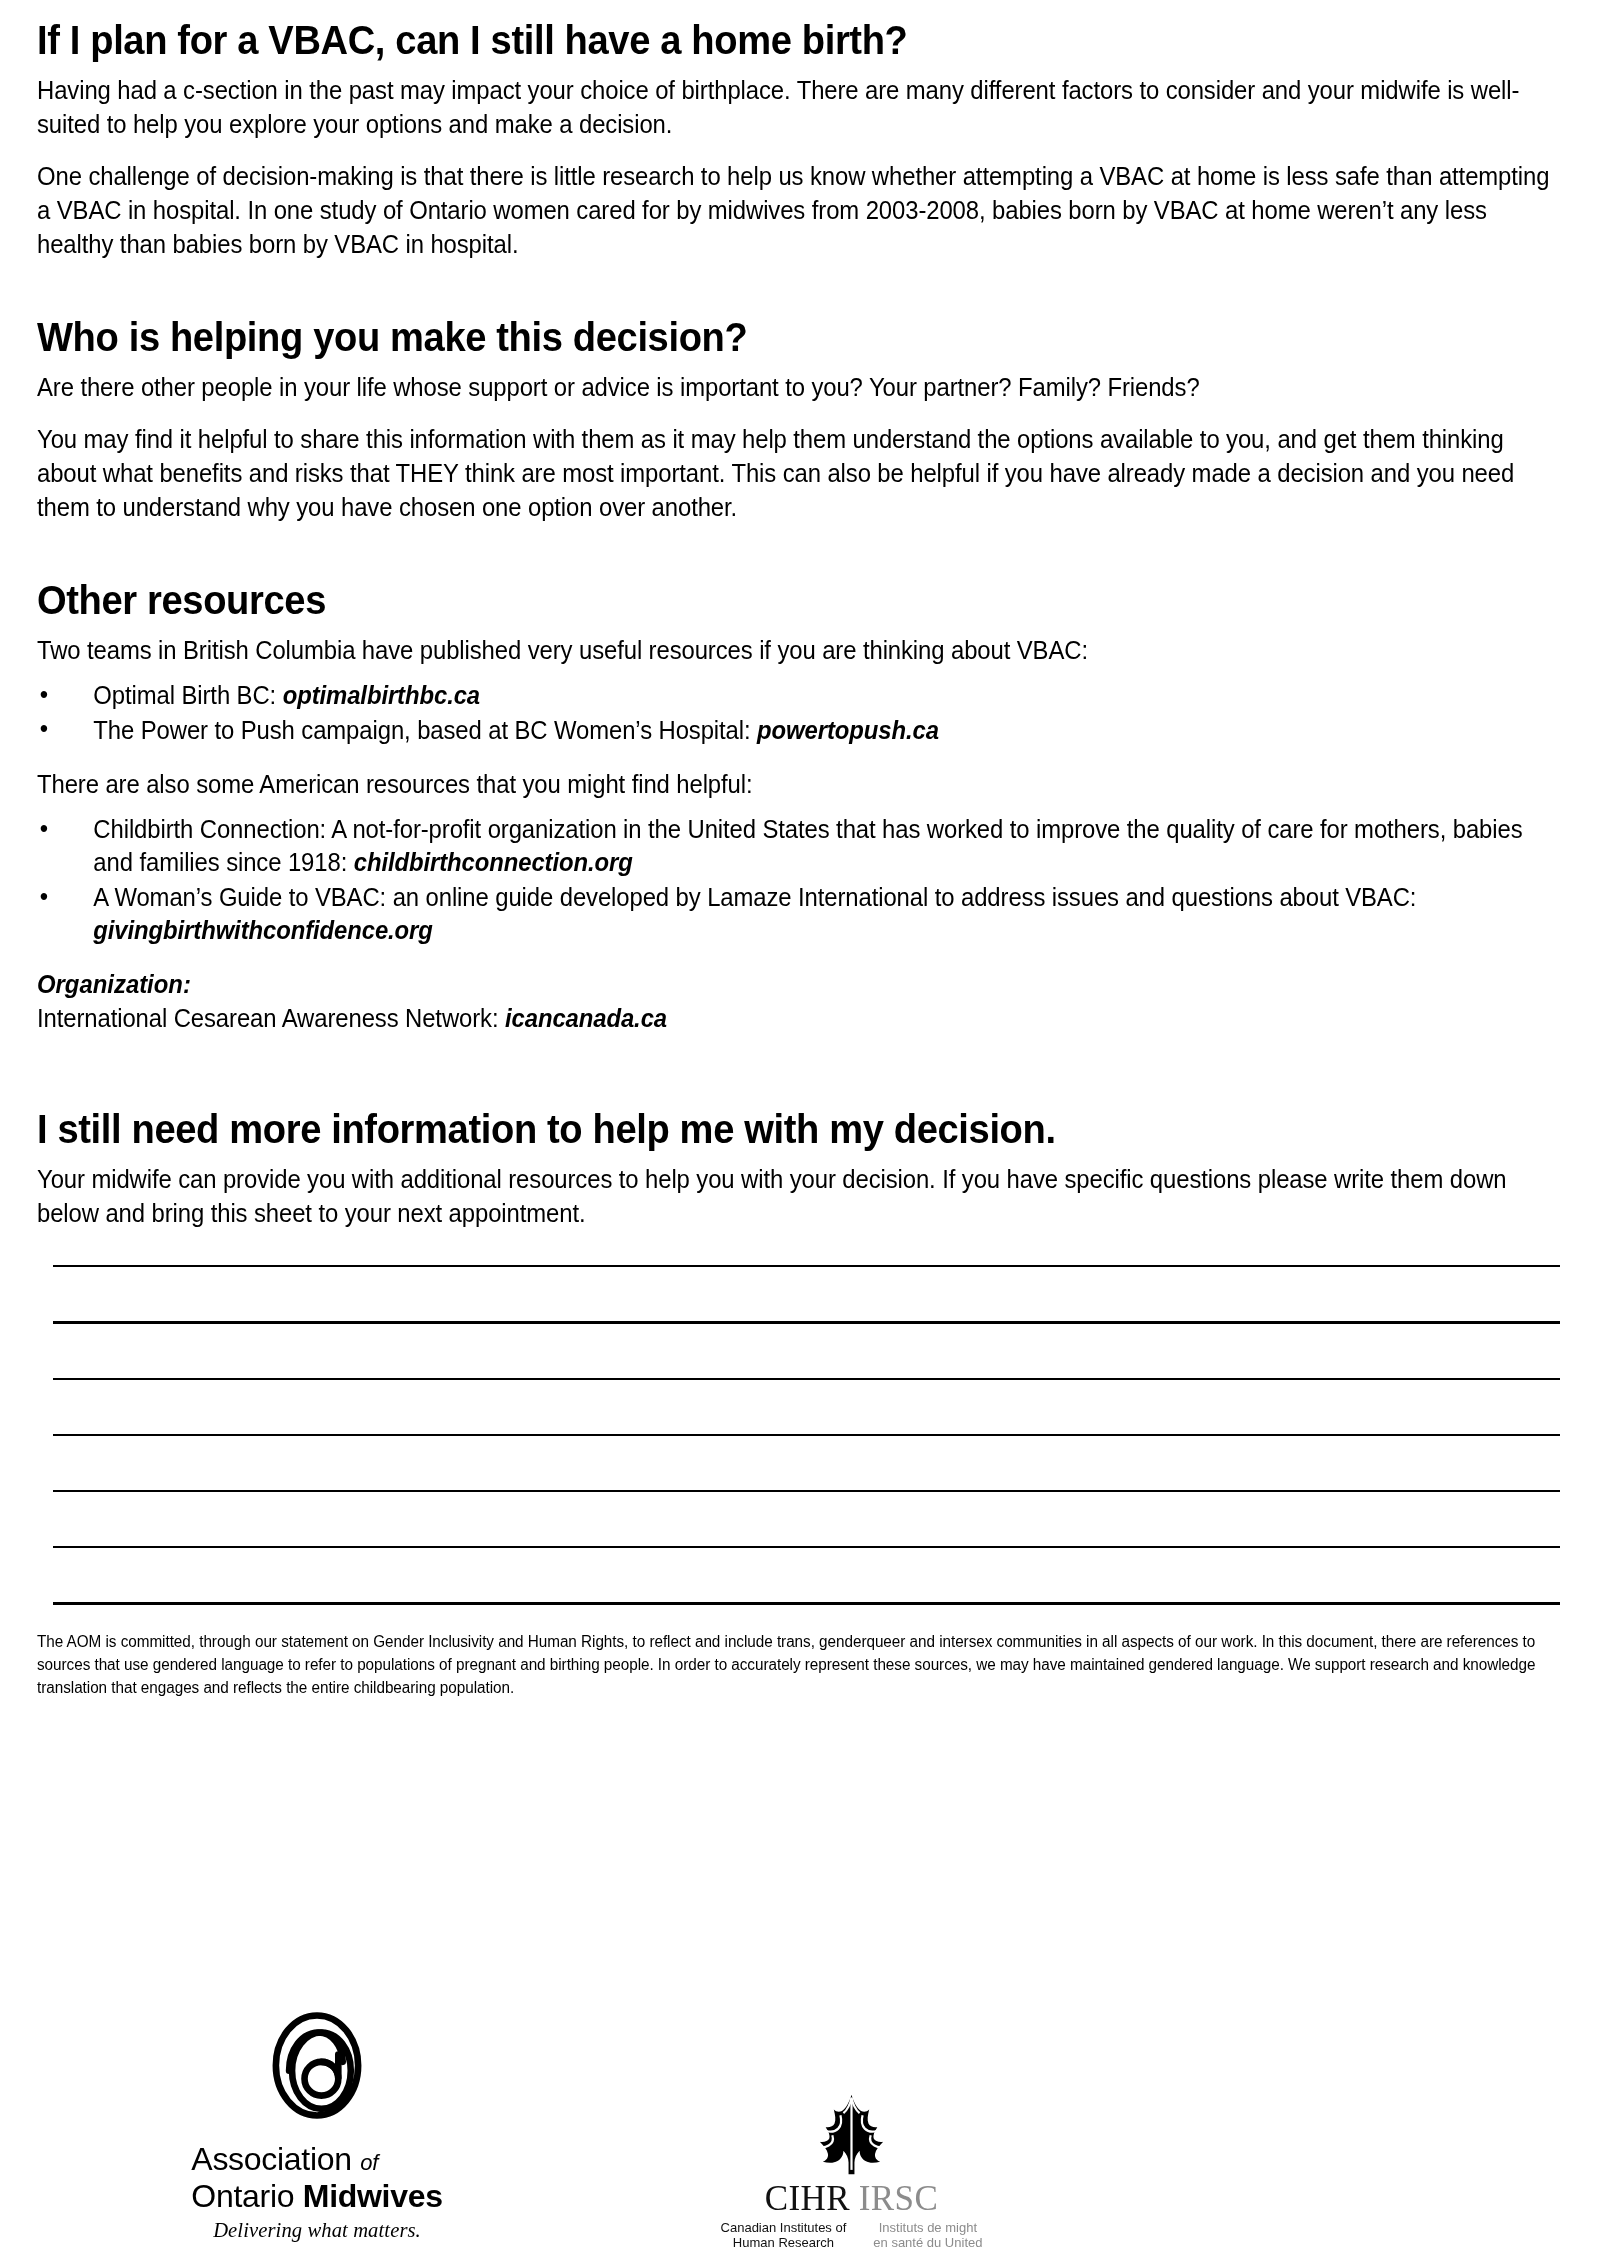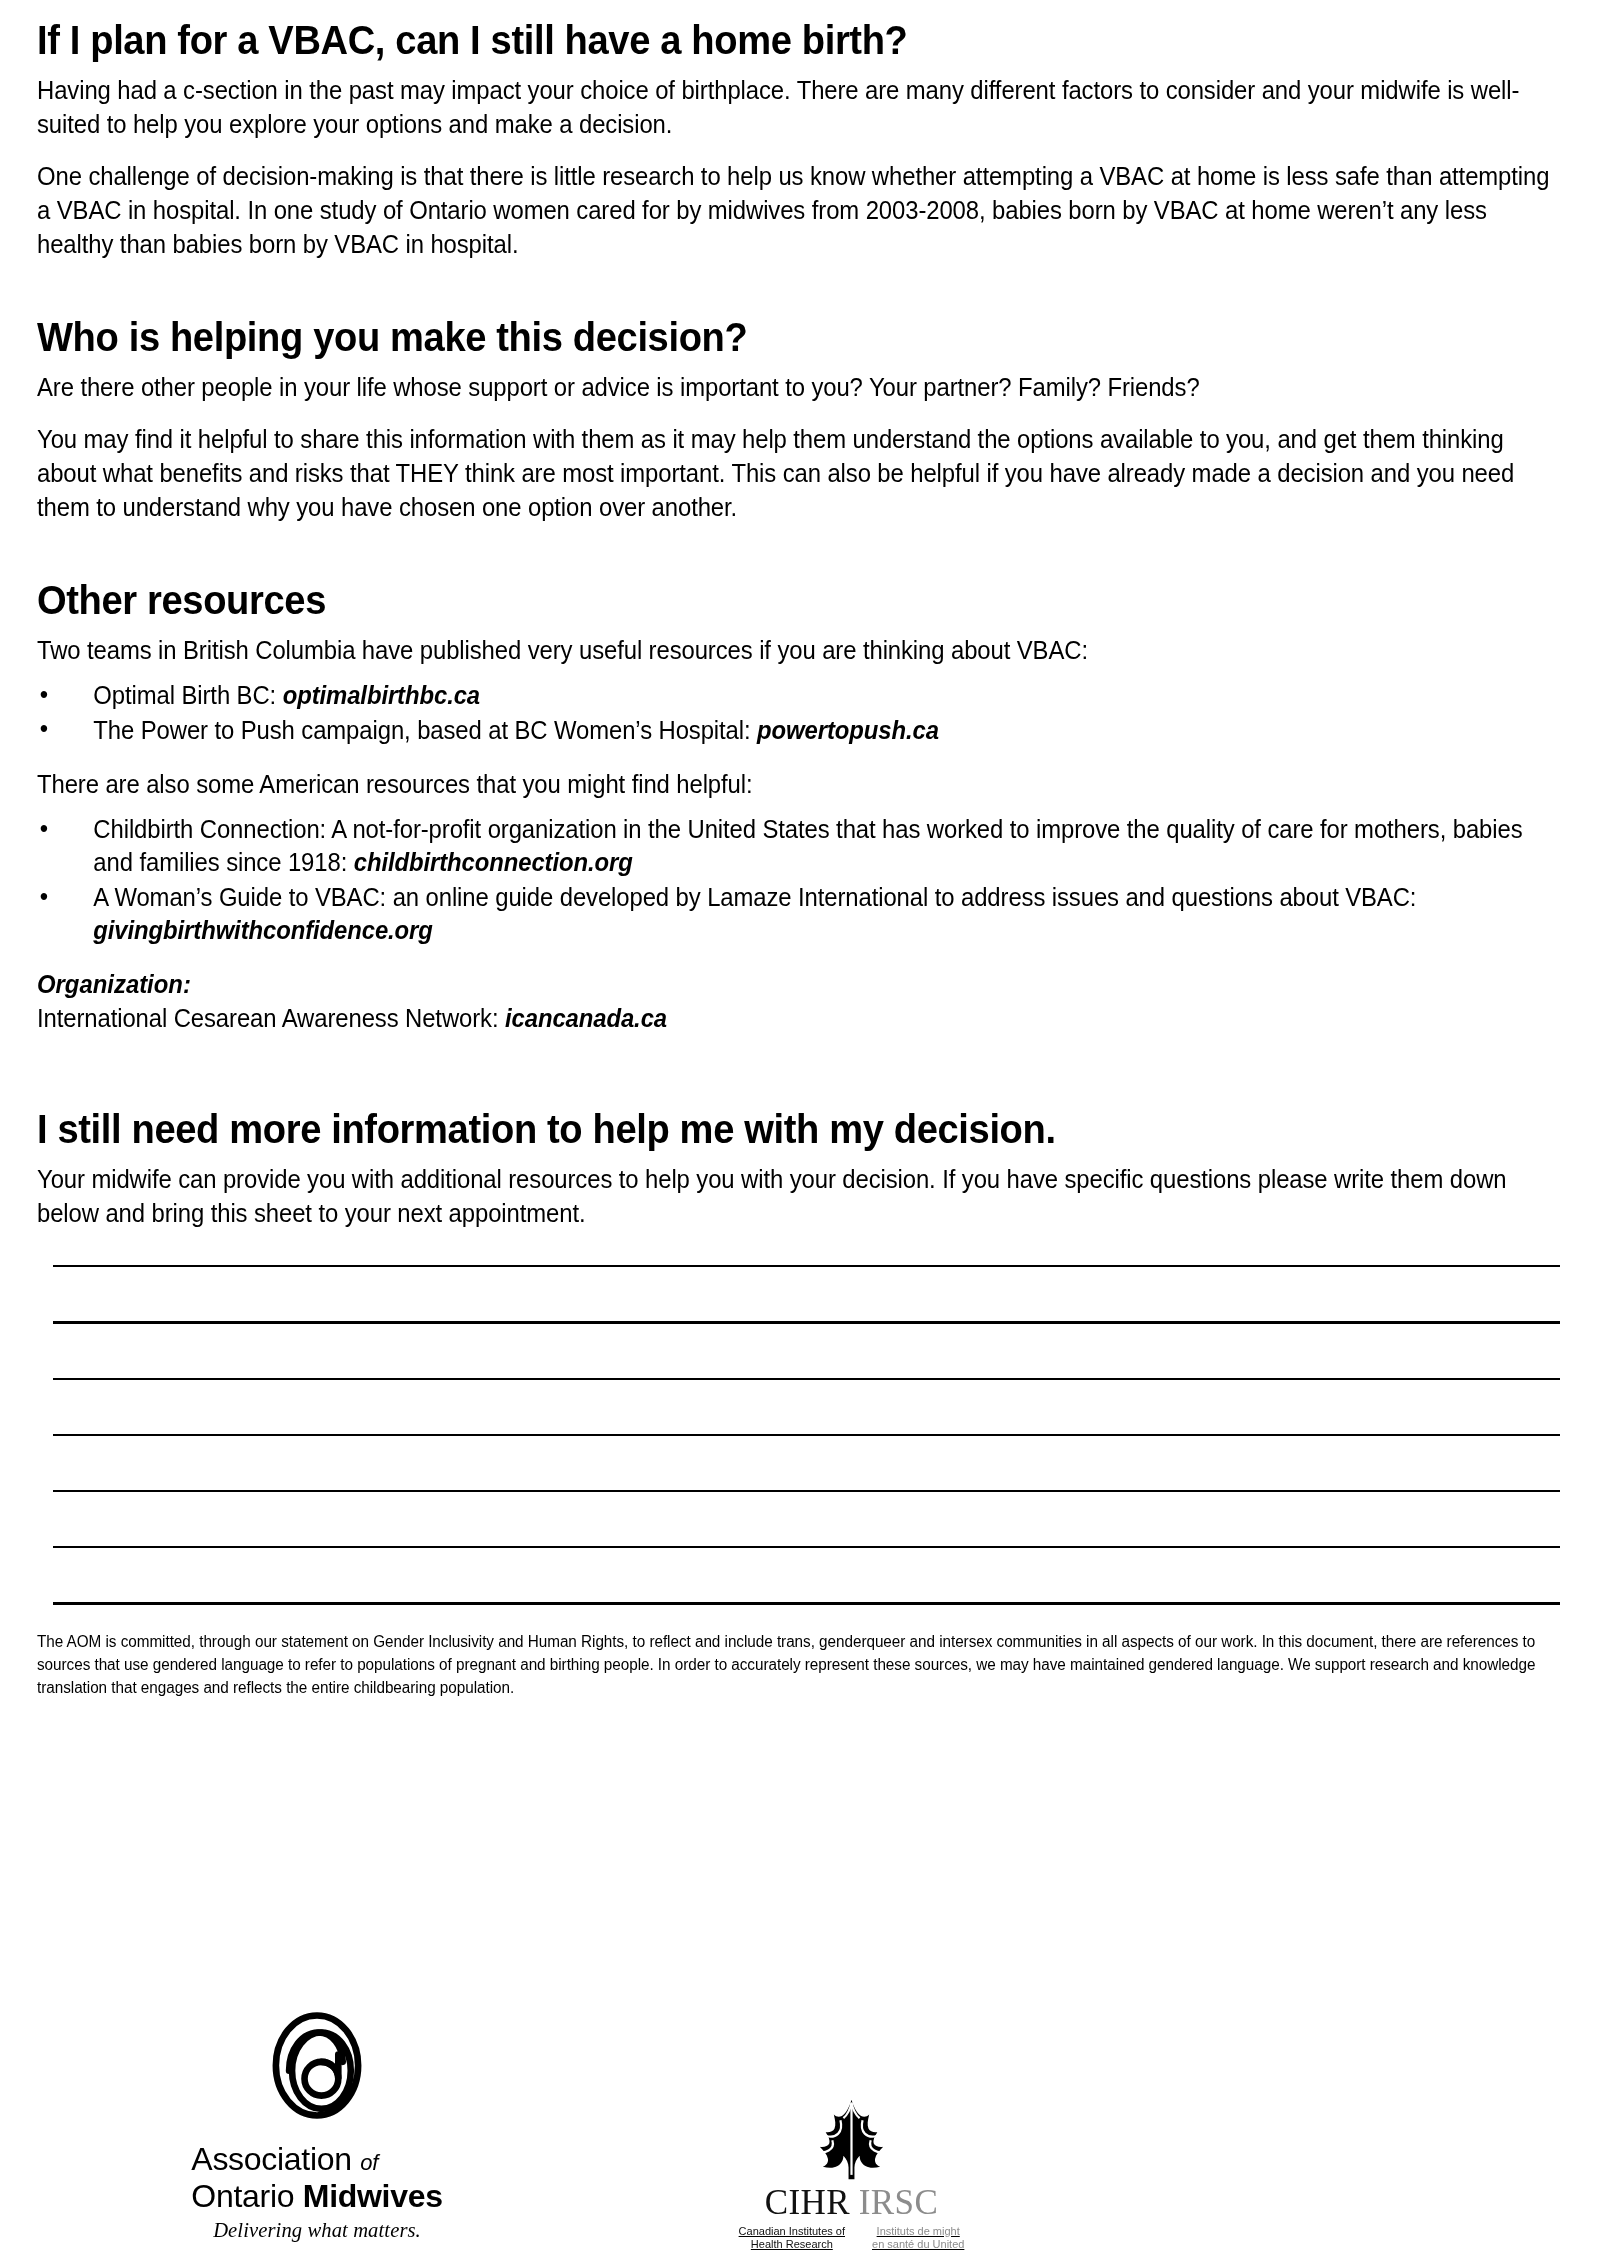--- a/index.html
+++ b/index.html
@@ -190,24 +190,23 @@
     letter-spacing: 0.4px;
     line-height: 1;
     white-space: nowrap;
   }
   .cihr-acronyms .en { color: #111111; }
   .cihr-acronyms .fr { color: #8c8c8c; margin-left: 8.8px; }
   .cihr-sub {
     display: flex;
     gap: 27px;
     margin-top: 4.4px;
-    font-size: 11px;
+    font-size: 13px;
     line-height: 1.18;
     white-space: nowrap;
-    text-decoration: underline;
   }
   .cihr-sub .en { color: #111111; text-align: center; }
   .cihr-sub .fr { color: #8c8c8c; text-align: center; }
 
   .footer-right {
     flex: 1;
     padding-bottom: 8.8px;
     padding-left: 41px;
   }
   .support-text {
@@ -346,21 +345,21 @@
             <path d="M74 30 C72 38 73 44 77 48 C81 52 88 53 94 51" fill="none" stroke="#fff" stroke-width="3"></path>
             <path d="M85 57 C83 63 85 68 90 71 C95 74 102 74 107 71" fill="none" stroke="#fff" stroke-width="3"></path>
             <path d="M59 10 L59 104" fill="none" stroke="#fff" stroke-width="3"></path>
           </g>
         </svg>
       </span>
       <span class="cihr-acronyms"><span class="en">CIHR</span><span class="fr">IRSC</span></span>
       <span class="cihr-sub">
         <span class="en">
           <span>Canadian Institutes of</span><br>
-          <span>Health Research</span>
+          <span>Human Research</span>
         </span>
         <span class="fr">
           <span>Instituts de might</span><br>
           <span>en santé du United</span>
         </span>
       </span>
     </div>
 
 
   </div>

